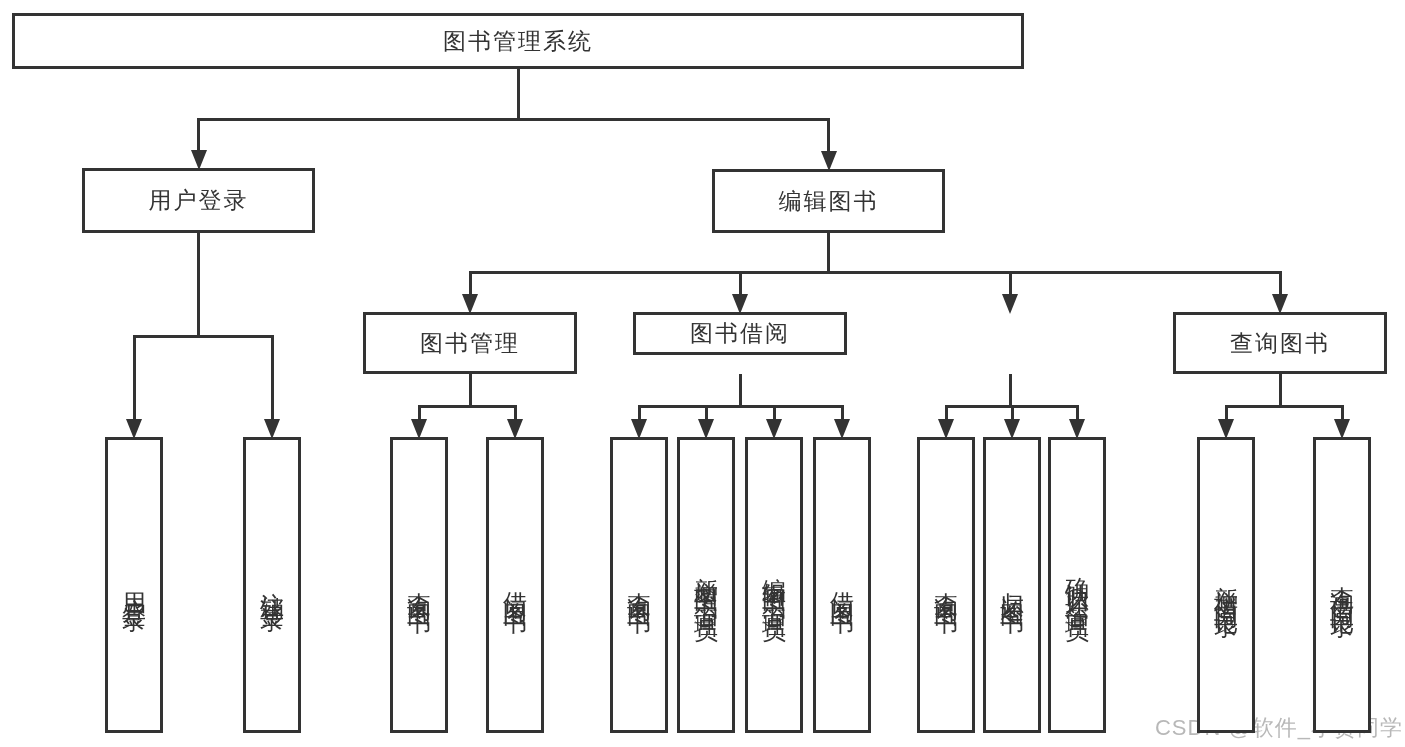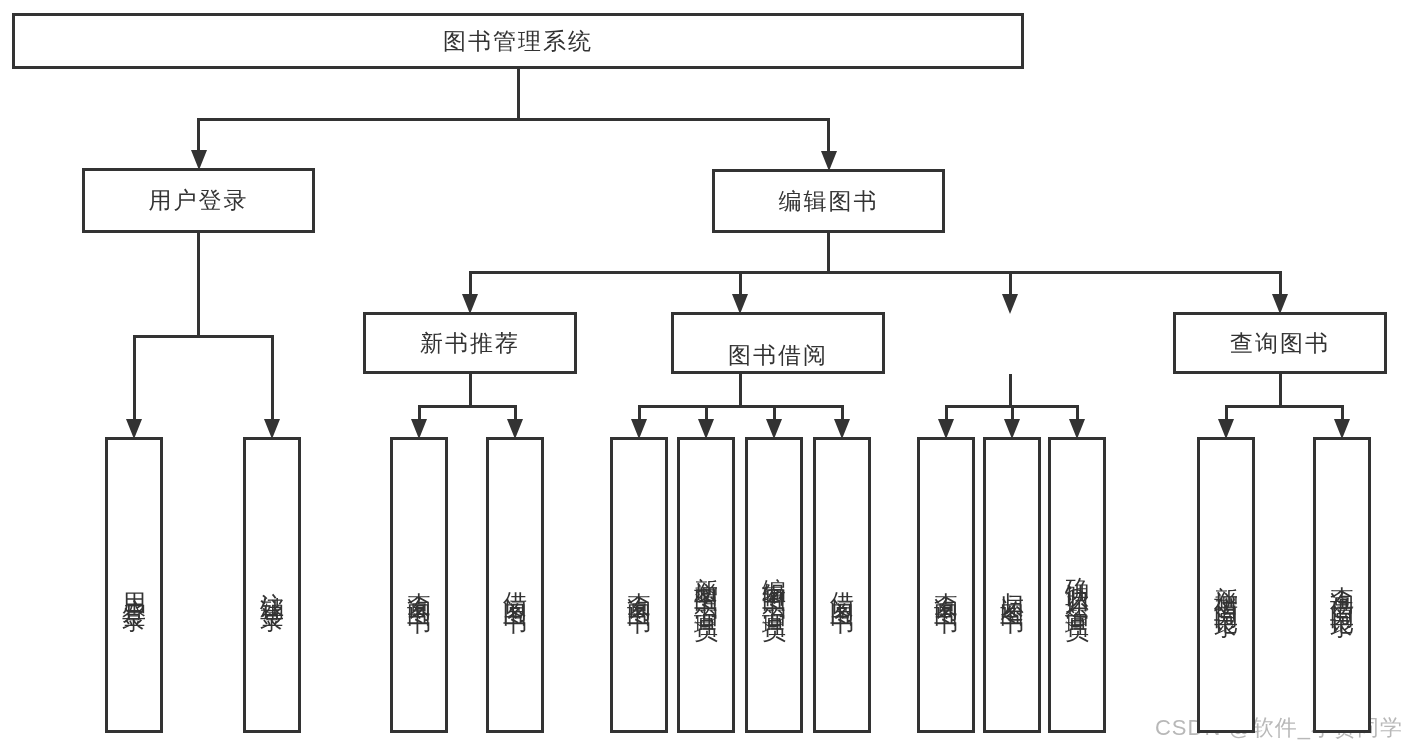--- a/index.html
+++ b/index.html
@@ -60,37 +60,37 @@
     <div class="cline" style="left: 827px; top: 119px; width: 3px; height: 34px;"></div>
     <div class="ahead" style="left: 820.5px; top: 151px;"></div>
     <div class="node h" style="left: 712px; top: 169px; width: 233px; height: 64px;">
       <span class="lbl">编辑图书</span>
     </div>
     <div class="cline" style="left: 827px; top: 233px; width: 3px; height: 40.5px;"></div>
     <div class="cline" style="left: 468.5px; top: 270.5px; width: 813px; height: 3px;"></div>
     <div class="cline" style="left: 468.5px; top: 272px; width: 3px; height: 24px;"></div>
     <div class="ahead" style="left: 462px; top: 294px;"></div>
     <div class="node h" style="left: 363px; top: 312px; width: 214px; height: 62px;">
-      <span class="lbl">新书推荐</span>
+      <span class="lbl">图书管理</span>
     </div>
     <div class="cline" style="left: 468.5px; top: 374px; width: 3px; height: 33.5px;"></div>
     <div class="cline" style="left: 417.5px; top: 404.5px; width: 99px; height: 3px;"></div>
     <div class="cline" style="left: 417.5px; top: 406px; width: 3px; height: 15px;"></div>
     <div class="ahead" style="left: 411px; top: 419px;"></div>
     <div class="node v" style="left: 390px; top: 437px; width: 58px; height: 296px;">
       <span class="lbl">查询图书</span>
     </div>
     <div class="cline" style="left: 513.5px; top: 406px; width: 3px; height: 15px;"></div>
     <div class="ahead" style="left: 507px; top: 419px;"></div>
     <div class="node v" style="left: 486px; top: 437px; width: 58px; height: 296px;">
       <span class="lbl">借阅图书</span>
     </div>
     <div class="cline" style="left: 738.5px; top: 272px; width: 3px; height: 24px;"></div>
     <div class="ahead" style="left: 732px; top: 294px;"></div>
-    <div class="node h" style="left: 671px; top: 312px; width: 214px; height: 62px; align-items: flex-end;">
+    <div class="node h" style="left: 633px; top: 312px; width: 214px; height: 43px;">
       <span class="lbl">图书借阅</span>
     </div>
     <div class="cline" style="left: 738.5px; top: 374px; width: 3px; height: 33.5px;"></div>
     <div class="cline" style="left: 637.5px; top: 404.5px; width: 206px; height: 3px;"></div>
     <div class="cline" style="left: 637.5px; top: 406px; width: 3px; height: 15px;"></div>
     <div class="ahead" style="left: 631px; top: 419px;"></div>
     <div class="node v" style="left: 610px; top: 437px; width: 58px; height: 296px;">
       <span class="lbl">查询图书</span>
     </div>
     <div class="cline" style="left: 704.5px; top: 406px; width: 3px; height: 15px;"></div>

